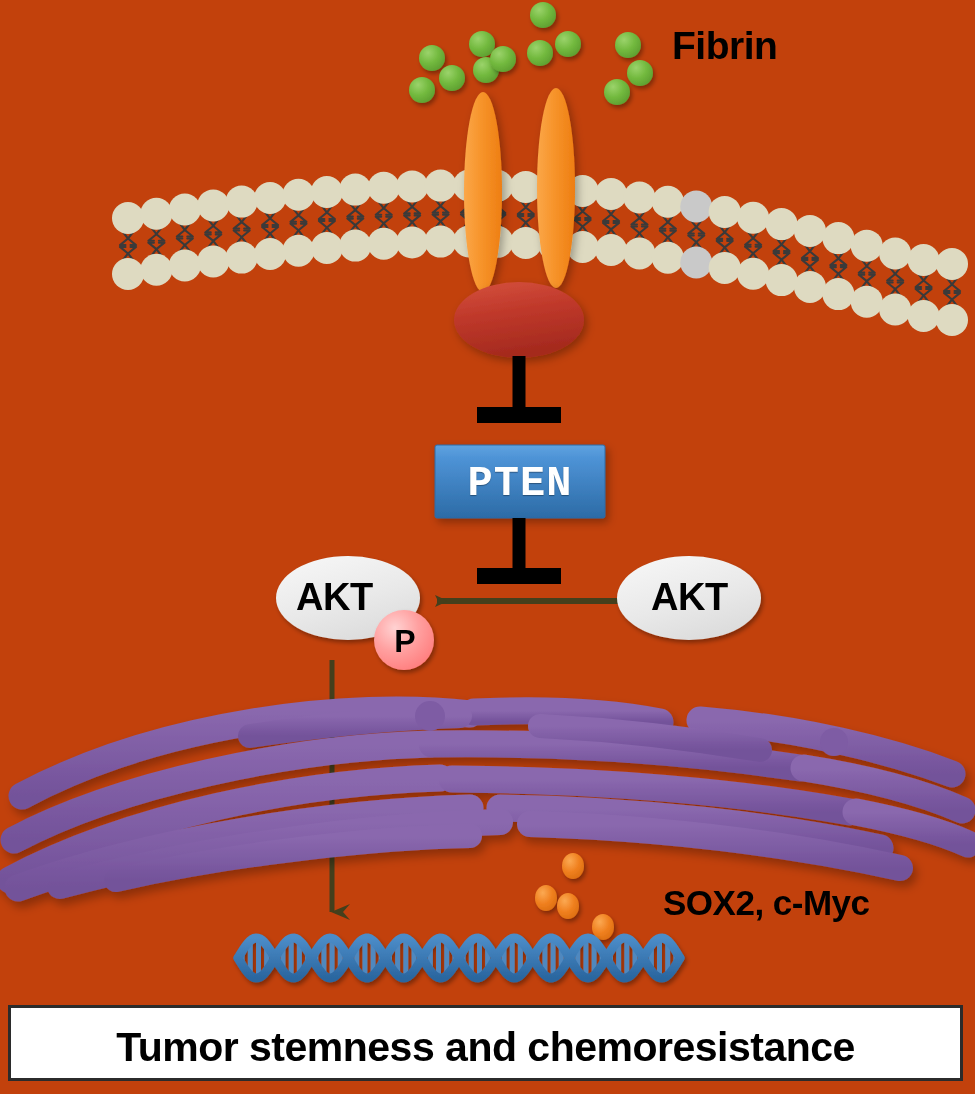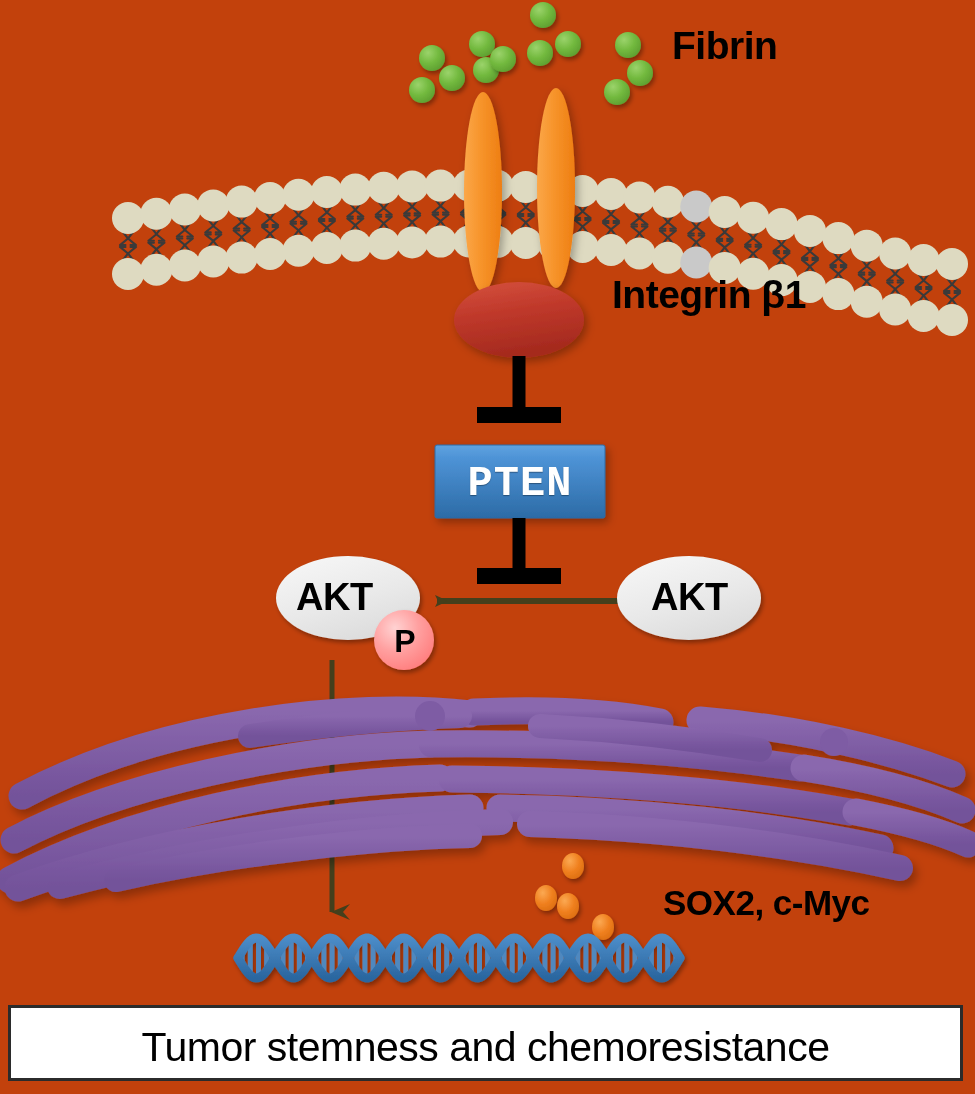--- a/index.html
+++ b/index.html
@@ -50,21 +50,21 @@
     border: 3px solid #2b2b2b;
     background: #ffffff;
     box-sizing: border-box;
   }
   #outcome-label {
     position: absolute;
     left: 0; right: 0;
     top: 16px;
     text-align: center;
     font-family: "Liberation Sans", sans-serif;
-    font-weight: normal;
+    font-weight: bold;
     font-size: 41px;
     color: #000000;
     letter-spacing: -0.5px;
     white-space: nowrap;
   }
   .nodetext {
     position: absolute;
     font-family: "Liberation Sans", sans-serif;
     font-weight: bold;
     color: #000000;
@@ -852,21 +852,20 @@
             <line x1="667.7" y1="940.7" x2="667.7" y2="975.3" stroke="#4B8CC8" stroke-width="5" stroke-linecap="round" opacity="0.95"></line>
             <line x1="675.9" y1="951.2" x2="675.9" y2="964.8" stroke="#4B8CC8" stroke-width="5" stroke-linecap="round" opacity="0.95"></line>
           </g>
         <path id="dna-strand-a" fill="none" stroke="url(#gradDna)" stroke-width="9" stroke-linecap="round" d="M 238.0,958.0 L 240.0,961.4 L 242.0,964.7 L 244.0,967.8 L 246.0,970.6 L 248.0,973.1 L 250.0,975.1 L 252.0,976.6 L 254.0,977.6 L 256.0,978.0 L 258.0,977.8 L 260.0,977.1 L 262.0,975.8 L 264.0,974.0 L 266.0,971.7 L 268.0,969.0 L 270.0,966.0 L 272.0,962.8 L 274.0,959.4 L 276.0,956.0 L 278.0,952.7 L 280.0,949.5 L 282.0,946.5 L 284.0,943.9 L 286.0,941.7 L 288.0,940.0 L 290.0,938.8 L 292.0,938.1 L 294.0,938.0 L 296.0,938.5 L 298.0,939.6 L 300.0,941.2 L 302.0,943.3 L 304.0,945.8 L 306.0,948.7 L 308.0,951.8 L 310.0,955.2 L 312.0,958.6 L 314.0,962.0 L 316.0,965.2 L 318.0,968.3 L 320.0,971.0 L 322.0,973.4 L 324.0,975.4 L 326.0,976.8 L 328.0,977.7 L 330.0,978.0 L 332.0,977.7 L 334.0,976.9 L 336.0,975.5 L 338.0,973.6 L 340.0,971.3 L 342.0,968.5 L 344.0,965.5 L 346.0,962.2 L 348.0,958.9 L 350.0,955.4 L 352.0,952.1 L 354.0,949.0 L 356.0,946.1 L 358.0,943.5 L 360.0,941.4 L 362.0,939.7 L 364.0,938.6 L 366.0,938.1 L 368.0,938.1 L 370.0,938.7 L 372.0,939.9 L 374.0,941.5 L 376.0,943.7 L 378.0,946.3 L 380.0,949.2 L 382.0,952.4 L 384.0,955.7 L 386.0,959.1 L 388.0,962.5 L 390.0,965.8 L 392.0,968.8 L 394.0,971.5 L 396.0,973.8 L 398.0,975.6 L 400.0,977.0 L 402.0,977.8 L 404.0,978.0 L 406.0,977.6 L 408.0,976.7 L 410.0,975.2 L 412.0,973.2 L 414.0,970.8 L 416.0,968.0 L 418.0,965.0 L 420.0,961.7 L 422.0,958.3 L 424.0,954.9 L 426.0,951.6 L 428.0,948.5 L 430.0,945.6 L 432.0,943.1 L 434.0,941.1 L 436.0,939.5 L 438.0,938.5 L 440.0,938.0 L 442.0,938.1 L 444.0,938.8 L 446.0,940.1 L 448.0,941.9 L 450.0,944.1 L 452.0,946.8 L 454.0,949.7 L 456.0,952.9 L 458.0,956.3 L 460.0,959.7 L 462.0,963.1 L 464.0,966.3 L 466.0,969.2 L 468.0,971.9 L 470.0,974.1 L 472.0,975.9 L 474.0,977.2 L 476.0,977.9 L 478.0,978.0 L 480.0,977.5 L 482.0,976.5 L 484.0,974.9 L 486.0,972.9 L 488.0,970.4 L 490.0,967.5 L 492.0,964.4 L 494.0,961.1 L 496.0,957.7 L 498.0,954.3 L 500.0,951.0 L 502.0,948.0 L 504.0,945.2 L 506.0,942.8 L 508.0,940.8 L 510.0,939.3 L 512.0,938.4 L 514.0,938.0 L 516.0,938.2 L 518.0,939.0 L 520.0,940.4 L 522.0,942.2 L 524.0,944.5 L 526.0,947.2 L 528.0,950.2 L 530.0,953.5 L 532.0,956.9 L 534.0,960.3 L 536.0,963.6 L 538.0,966.8 L 540.0,969.7 L 542.0,972.3 L 544.0,974.5 L 546.0,976.1 L 548.0,977.3 L 550.0,977.9 L 552.0,977.9 L 554.0,977.4 L 556.0,976.3 L 558.0,974.6 L 560.0,972.5 L 562.0,969.9 L 564.0,967.0 L 566.0,963.9 L 568.0,960.6 L 570.0,957.1 L 572.0,953.8 L 574.0,950.5 L 576.0,947.5 L 578.0,944.7 L 580.0,942.4 L 582.0,940.5 L 584.0,939.1 L 586.0,938.3 L 588.0,938.0 L 590.0,938.3 L 592.0,939.2 L 594.0,940.6 L 596.0,942.6 L 598.0,945.0 L 600.0,947.7 L 602.0,950.8 L 604.0,954.0 L 606.0,957.4 L 608.0,960.8 L 610.0,964.2 L 612.0,967.3 L 614.0,970.2 L 616.0,972.7 L 618.0,974.8 L 620.0,976.4 L 622.0,977.5 L 624.0,978.0 L 626.0,977.9 L 628.0,977.2 L 630.0,976.0 L 632.0,974.3 L 634.0,972.1 L 636.0,969.5 L 638.0,966.5 L 640.0,963.3 L 642.0,960.0 L 644.0,956.6 L 646.0,953.2 L 648.0,950.0 L 650.0,947.0 L 652.0,944.3 L 654.0,942.0 L 656.0,940.2 L 658.0,938.9 L 660.0,938.2 L 662.0,938.0 L 664.0,938.4 L 666.0,939.4 L 668.0,940.9 L 670.0,942.9 L 672.0,945.4 L 674.0,948.2 L 676.0,951.3 L 678.0,954.6 L 680.0,958.0"></path>
         <path id="dna-strand-b" fill="none" stroke="url(#gradDna)" stroke-width="9" stroke-linecap="round" d="M 238.0,958.0 L 240.0,954.6 L 242.0,951.3 L 244.0,948.2 L 246.0,945.4 L 248.0,942.9 L 250.0,940.9 L 252.0,939.4 L 254.0,938.4 L 256.0,938.0 L 258.0,938.2 L 260.0,938.9 L 262.0,940.2 L 264.0,942.0 L 266.0,944.3 L 268.0,947.0 L 270.0,950.0 L 272.0,953.2 L 274.0,956.6 L 276.0,960.0 L 278.0,963.3 L 280.0,966.5 L 282.0,969.5 L 284.0,972.1 L 286.0,974.3 L 288.0,976.0 L 290.0,977.2 L 292.0,977.9 L 294.0,978.0 L 296.0,977.5 L 298.0,976.4 L 300.0,974.8 L 302.0,972.7 L 304.0,970.2 L 306.0,967.3 L 308.0,964.2 L 310.0,960.8 L 312.0,957.4 L 314.0,954.0 L 316.0,950.8 L 318.0,947.7 L 320.0,945.0 L 322.0,942.6 L 324.0,940.6 L 326.0,939.2 L 328.0,938.3 L 330.0,938.0 L 332.0,938.3 L 334.0,939.1 L 336.0,940.5 L 338.0,942.4 L 340.0,944.7 L 342.0,947.5 L 344.0,950.5 L 346.0,953.8 L 348.0,957.1 L 350.0,960.6 L 352.0,963.9 L 354.0,967.0 L 356.0,969.9 L 358.0,972.5 L 360.0,974.6 L 362.0,976.3 L 364.0,977.4 L 366.0,977.9 L 368.0,977.9 L 370.0,977.3 L 372.0,976.1 L 374.0,974.5 L 376.0,972.3 L 378.0,969.7 L 380.0,966.8 L 382.0,963.6 L 384.0,960.3 L 386.0,956.9 L 388.0,953.5 L 390.0,950.2 L 392.0,947.2 L 394.0,944.5 L 396.0,942.2 L 398.0,940.4 L 400.0,939.0 L 402.0,938.2 L 404.0,938.0 L 406.0,938.4 L 408.0,939.3 L 410.0,940.8 L 412.0,942.8 L 414.0,945.2 L 416.0,948.0 L 418.0,951.0 L 420.0,954.3 L 422.0,957.7 L 424.0,961.1 L 426.0,964.4 L 428.0,967.5 L 430.0,970.4 L 432.0,972.9 L 434.0,974.9 L 436.0,976.5 L 438.0,977.5 L 440.0,978.0 L 442.0,977.9 L 444.0,977.2 L 446.0,975.9 L 448.0,974.1 L 450.0,971.9 L 452.0,969.2 L 454.0,966.3 L 456.0,963.1 L 458.0,959.7 L 460.0,956.3 L 462.0,952.9 L 464.0,949.7 L 466.0,946.8 L 468.0,944.1 L 470.0,941.9 L 472.0,940.1 L 474.0,938.8 L 476.0,938.1 L 478.0,938.0 L 480.0,938.5 L 482.0,939.5 L 484.0,941.1 L 486.0,943.1 L 488.0,945.6 L 490.0,948.5 L 492.0,951.6 L 494.0,954.9 L 496.0,958.3 L 498.0,961.7 L 500.0,965.0 L 502.0,968.0 L 504.0,970.8 L 506.0,973.2 L 508.0,975.2 L 510.0,976.7 L 512.0,977.6 L 514.0,978.0 L 516.0,977.8 L 518.0,977.0 L 520.0,975.6 L 522.0,973.8 L 524.0,971.5 L 526.0,968.8 L 528.0,965.8 L 530.0,962.5 L 532.0,959.1 L 534.0,955.7 L 536.0,952.4 L 538.0,949.2 L 540.0,946.3 L 542.0,943.7 L 544.0,941.5 L 546.0,939.9 L 548.0,938.7 L 550.0,938.1 L 552.0,938.1 L 554.0,938.6 L 556.0,939.7 L 558.0,941.4 L 560.0,943.5 L 562.0,946.1 L 564.0,949.0 L 566.0,952.1 L 568.0,955.4 L 570.0,958.9 L 572.0,962.2 L 574.0,965.5 L 576.0,968.5 L 578.0,971.3 L 580.0,973.6 L 582.0,975.5 L 584.0,976.9 L 586.0,977.7 L 588.0,978.0 L 590.0,977.7 L 592.0,976.8 L 594.0,975.4 L 596.0,973.4 L 598.0,971.0 L 600.0,968.3 L 602.0,965.2 L 604.0,962.0 L 606.0,958.6 L 608.0,955.2 L 610.0,951.8 L 612.0,948.7 L 614.0,945.8 L 616.0,943.3 L 618.0,941.2 L 620.0,939.6 L 622.0,938.5 L 624.0,938.0 L 626.0,938.1 L 628.0,938.8 L 630.0,940.0 L 632.0,941.7 L 634.0,943.9 L 636.0,946.5 L 638.0,949.5 L 640.0,952.7 L 642.0,956.0 L 644.0,959.4 L 646.0,962.8 L 648.0,966.0 L 650.0,969.0 L 652.0,971.7 L 654.0,974.0 L 656.0,975.8 L 658.0,977.1 L 660.0,977.8 L 662.0,978.0 L 664.0,977.6 L 666.0,976.6 L 668.0,975.1 L 670.0,973.1 L 672.0,970.6 L 674.0,967.8 L 676.0,964.7 L 678.0,961.4 L 680.0,958.0"></path>
       </g>
     </svg>
 
     <div class="lbl" id="fibrin-label">Fibrin</div>
 
-    <div class="lbl" id="integrin-label">Integrin β1</div>
 
     <div id="pten-text">PTEN</div>
 
     <div class="nodetext" id="akt-p-text">AKT</div>
 
     <div class="nodetext" id="akt-r-text">AKT</div>
 
     <div id="p-text">P</div>
 
     <div class="lbl" id="sox2-label">SOX2, c-Myc</div>

